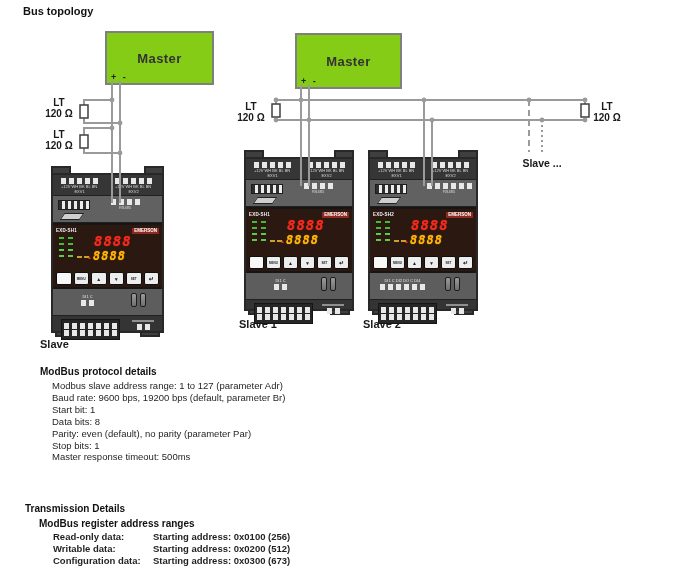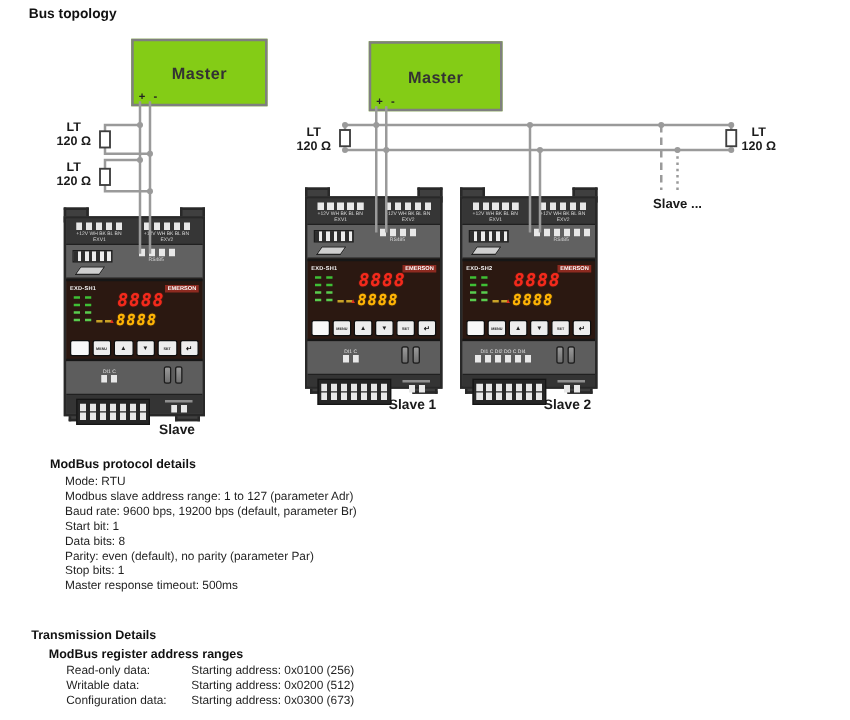--- a/index.html
+++ b/index.html
@@ -10,31 +10,31 @@
   
   .page-title{left:23px;top:5px;font-size:11px;font-weight:bold;color:#111;}
   .sec-head{font-size:10px;font-weight:bold;color:#111;line-height:12px;}
   .bodytxt{font-size:9.5px;line-height:11.9px;color:#1f1f1f;}
   .bodytxt .b{font-weight:normal;}
   .protocol{left:40px;top:366px;width:360px;}
   .protocol .lines{margin-left:12px;margin-top:2px;}
   .trans{left:25px;top:503px;width:400px;}
   .trans .sub{margin-left:14px;margin-top:3px;}
   .trans .rows{margin-left:28px;margin-top:1px;}
-  .trow{display:flex;}
+  .trow{display:flex;font-weight:bold;}
   .trow .lbl{width:100px;}
 
   
   .master{background:#84cc16;border:2px solid #7f7f7f;display:flex;align-items:center;justify-content:center;}
   .master .mlabel{font-size:13px;font-weight:bold;color:#333;letter-spacing:.4px;}
   .master .pol{position:absolute;left:4px;bottom:1px;font-size:9px;font-weight:bold;color:#222;letter-spacing:2px;}
 
   
   .ltlabel{font-size:10px;font-weight:bold;line-height:11px;text-align:center;color:#1a1a1a;white-space:nowrap;}
-  .caption{font-size:11px;font-weight:bold;text-align:right;color:#1a1a1a;}
+  .caption{font-size:11px;font-weight:bold;text-align:left;color:#1a1a1a;}
   .moreslaves{font-size:10.5px;font-weight:bold;text-align:center;color:#1a1a1a;}
 
   .wires{left:0;top:0;pointer-events:none;z-index:5;}
 
   
   .device{z-index:2;}
   .device .frame{position:absolute;left:1px;right:1px;top:7px;bottom:4px;background:#4a4a4a;
                  border:2px solid #282828;display:flex;flex-direction:column;}
   .ear{position:absolute;top:0;width:16px;height:10px;background:#3f3f3f;border:2px solid #282828;border-bottom:none;}
   .ear.l{left:1px;} .ear.r{right:1px;}
@@ -378,21 +378,20 @@
             <div class="tsq w2"></div>
           </div>
       </div>
     </div>
   </div>
   <div class="abs caption" style="left:363px;top:318px;width:110px;">Slave 2</div>
 
   <div class="abs protocol">
     <div class="sec-head">ModBus protocol details</div>
     <div class="lines">
-      <div class="bodytxt"><span>Mode: RTU</span><span class="b"></span><span></span></div>
       <div class="bodytxt"><span>Modbus slave address range: 1 to 127 (parameter </span><span class="b">Adr</span><span>)</span></div>
       <div class="bodytxt"><span>Baud rate: 9600 bps, 19200 bps (default, parameter </span><span class="b">Br</span><span>)</span></div>
       <div class="bodytxt"><span>Start bit: 1</span><span class="b"></span><span></span></div>
       <div class="bodytxt"><span>Data bits: 8</span><span class="b"></span><span></span></div>
       <div class="bodytxt"><span>Parity: even (default), no parity (parameter </span><span class="b">Par</span><span>)</span></div>
       <div class="bodytxt"><span>Stop bits: 1</span><span class="b"></span><span></span></div>
       <div class="bodytxt"><span>Master response timeout: 500ms</span><span class="b"></span><span></span></div>
     </div>
   </div>
 

